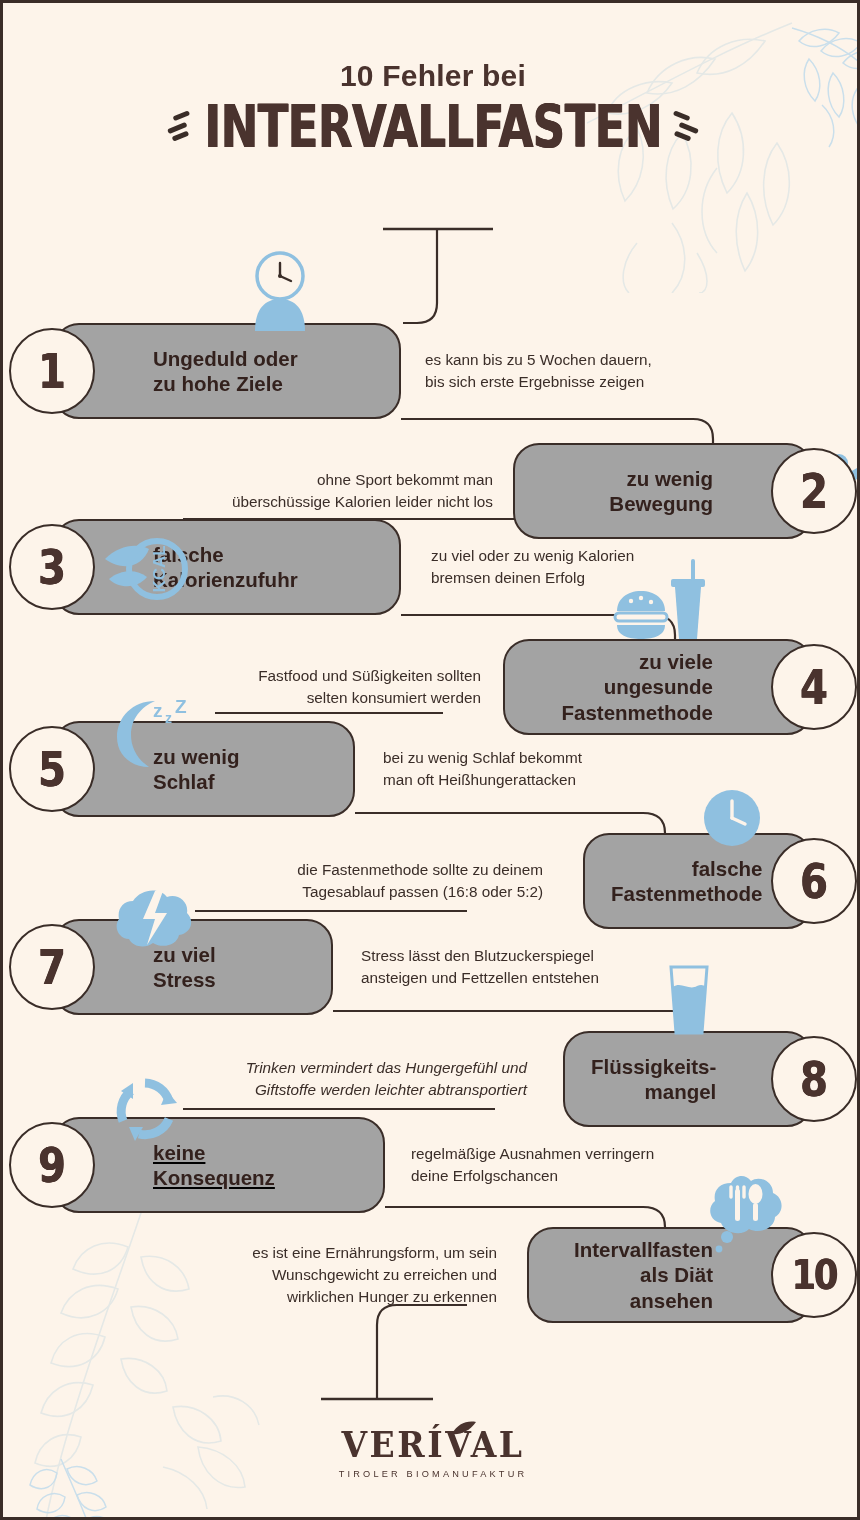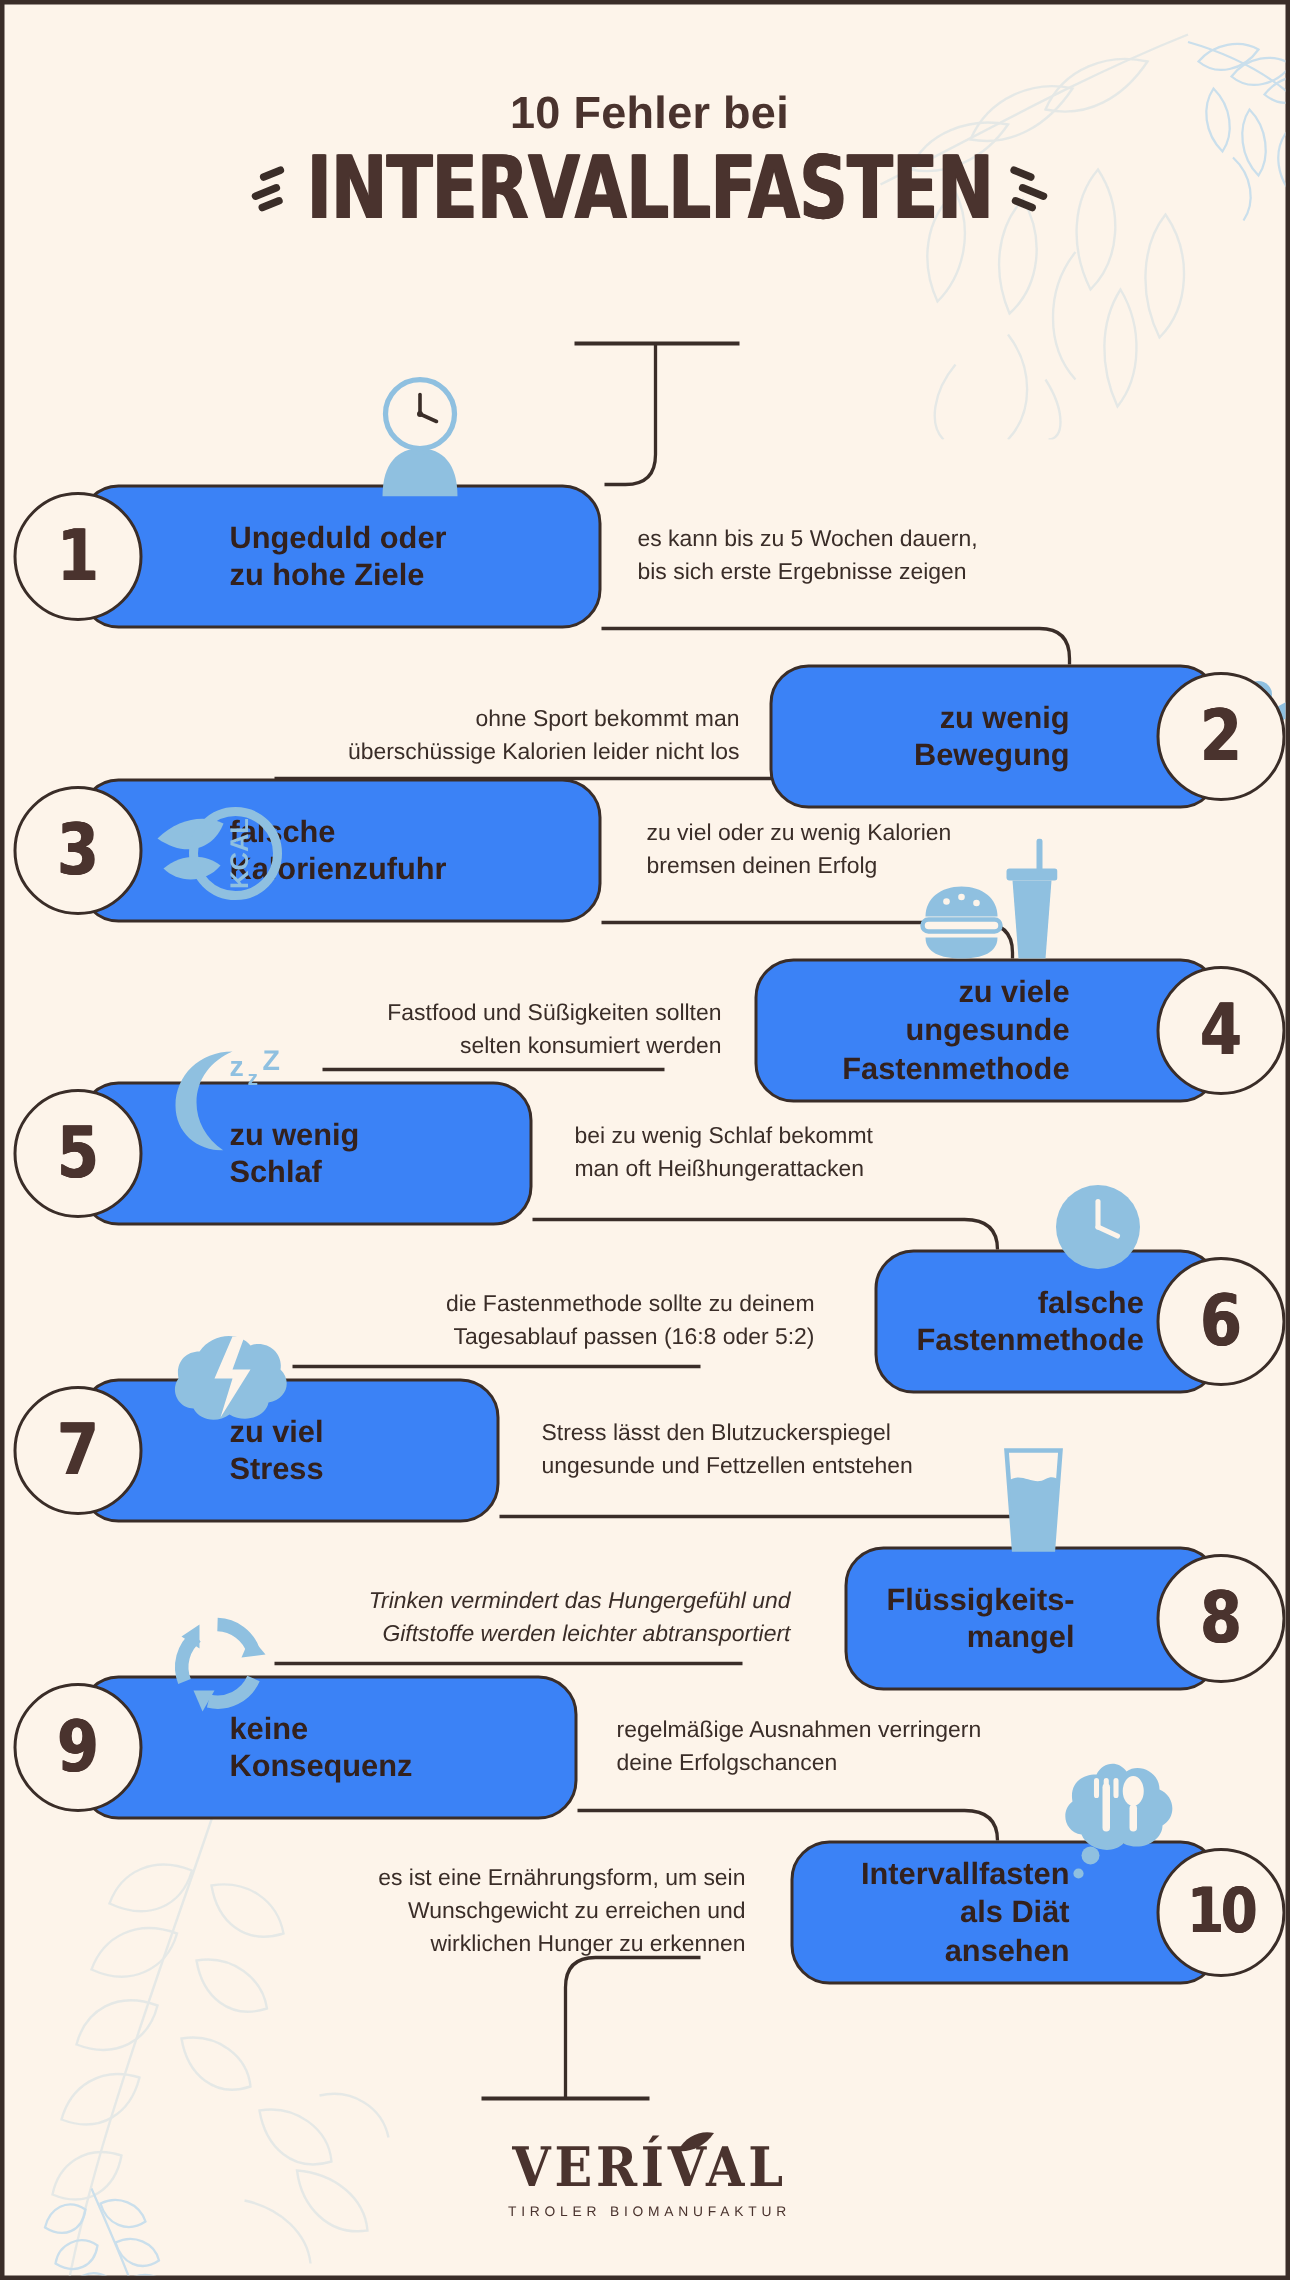--- a/index.html
+++ b/index.html
@@ -52,21 +52,21 @@
 
   
   #connectors { position: absolute; top: 0; left: 0; width: 860px; height: 1520px; z-index: 1; }
 
   
   .row { position: absolute; height: 96px; z-index: 3; }
 
   .card {
     position: absolute; top: 0;
     height: 96px;
-    background: #3b82f6;
+    background: #a3a3a3;
     border: 2.2px solid #3a2d28;
     border-radius: 26px;
     display: flex; align-items: center;
   }
   .row.left  .card { left: 50px; }
   .row.right .card { right: 50px; }
 
   .badge {
     position: absolute; top: 50%;
     width: 86px; height: 86px;
@@ -359,21 +359,21 @@
       <path d="M40 10 L28 38 L40 38 L32 64 L52 32 L40 32 L48 10Z" fill="#fdf4ea"></path>
     </svg>
     <div class="card" style="width:280px;">
       <div class="card-title">zu viel
 Stress</div>
     </div>
     <div class="badge">
       <span class="badge-num">7</span>
     </div>
     <div class="desc" style="left:358px; width:340px;">Stress lässt den Blutzuckerspiegel
-ungesunde und Fettzellen entstehen</div>
+ansteigen und Fettzellen entstehen</div>
   </div>
 
   <div class="row right" style="top:1028px; left:0; width:860px;">
     <svg class="deco-icon" style="right:148px; top:-66px; width:52px; height:70px;" viewBox="0 0 52 70">
       <path d="M8 2 L44 2 L39 68 L13 68 Z" fill="#fdf4ea" stroke="#8fc0e0" stroke-width="3"></path>
       <path d="M10 22 C18 16 26 26 34 21 C38 19 41 20 42.6 22 L39 68 L13 68 Z" fill="#8fc0e0"></path>
     </svg>
     <div class="card" style="width:250px;">
       <div class="card-title">Flüssigkeits-
 mangel</div>
@@ -391,21 +391,21 @@
         <path d="M36 10 A26 26 0 0 1 60 28"></path>
         <path d="M60 46 A26 26 0 0 1 30 61"></path>
         <path d="M14 48 A26 26 0 0 1 22 18"></path>
       </g>
       <g fill="#8fc0e0">
         <path d="M58 18 L68 30 L52 32Z"></path>
         <path d="M34 54 L26 68 L20 54Z"></path>
         <path d="M24 10 L12 18 L24 26Z"></path>
       </g>
     </svg>
-    <div class="card" style="width:332px;">
+    <div class="card" style="width:332px;text-decoration:underline;">
       <div class="card-title">keine
 Konsequenz</div>
     </div>
     <div class="badge">
       <span class="badge-num">9</span>
     </div>
     <div class="desc" style="left:408px; width:330px;">regelmäßige Ausnahmen verringern
 deine Erfolgschancen</div>
   </div>
 

